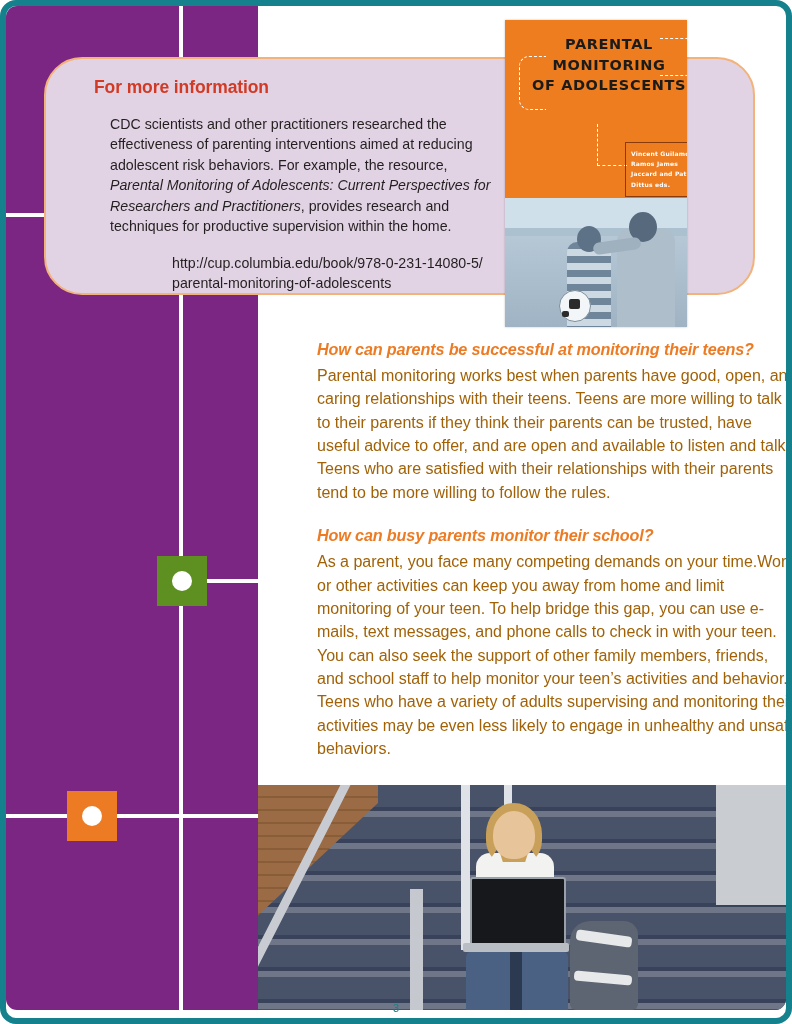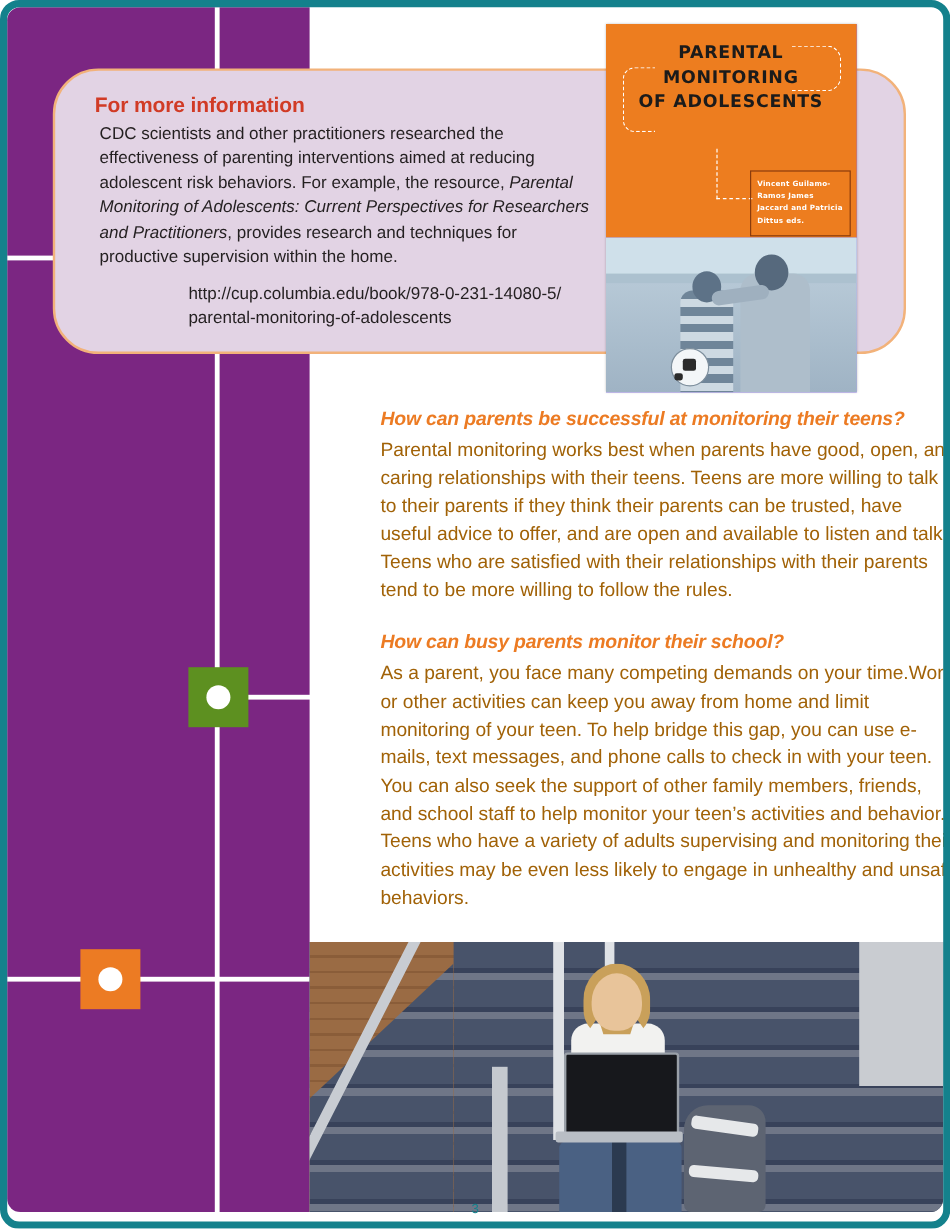--- a/index.html
+++ b/index.html
@@ -81,57 +81,57 @@
     top: 57px;
     width: 711px;
     height: 238px;
     background: #e2d3e4;
     border: 2px solid #f2b27a;
     border-radius: 38px;
     box-sizing: border-box;
     z-index: 10;
   }
   .callout-inner {
-    padding: 18px 26px 0 33px;
+    padding: 18px 26px 0 48px;
     width: 425px;
     box-sizing: content-box;
   }
   .callout-title {
     color: #d13b26;
     font-size: 17.5px;
     font-weight: bold;
     margin: 0 0 4px 0;
     letter-spacing: -0.1px;
   }
   .callout-body {
     color: #231f20;
     font-size: 14.2px;
     line-height: 1.44;
-    margin: 4px;
+    margin: 16px;
   }
   .callout-body .ital { font-style: italic; }
   .callout-url {
     color: #231f20;
     font-size: 14.2px;
     line-height: 1.44;
     margin: 10px 0 0 0;
     padding-left: 78px;
   }
 
   
   .book {
     position: absolute;
     left: 505px;
     top: 20px;
-    width: 209px;
+    width: 182px;
     height: 307px;
     z-index: 20;
     box-shadow: 0 0 2px rgba(0,0,0,0.25);
     overflow: hidden;
-    background: #8b5cf6;
+    background: #d946ef;
   }
   .book-top {
     position: relative;
     height: 178px;
     background: #ed7d1f;
     overflow: hidden;
   }
   .book-title {
     position: absolute;
     left: 18px; top: 14px;

